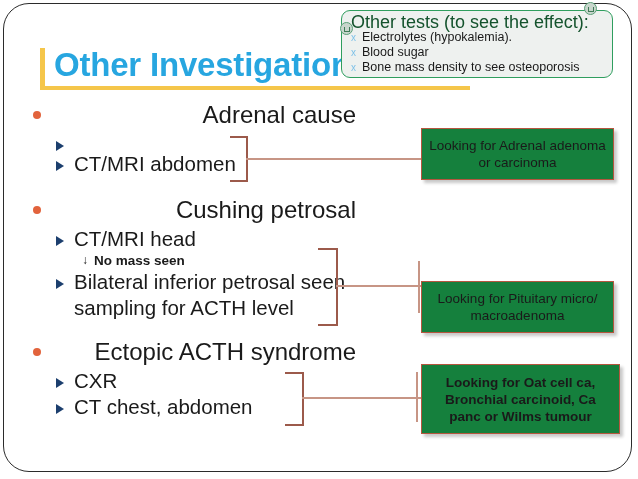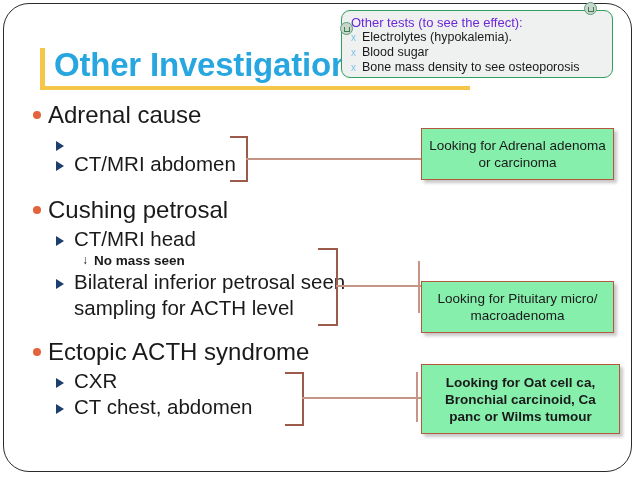--- a/index.html
+++ b/index.html
@@ -108,22 +108,22 @@
     width: 6px;
     height: 5px;
     border: 1px solid #3f7a57;
     border-top: none;
     box-sizing: border-box;
   }
   #handle-tl { left: 340px; top: 22px; }
   #handle-tr { left: 584px; top: 2px; }
 
   #callout-title {
-    font-size: 13px;
-    color: #6d28d9;
+    font-size: 18px;
+    color: #14532d;
     line-height: 15px;
     white-space: nowrap;
   }
   .callout-row {
     display: flex;
     align-items: baseline;
     line-height: 15px;
   }
   .callout-x {
     font-size: 10px;
@@ -142,20 +142,21 @@
     position: absolute;
     left: 26px;
     top: 100px;
     width: 330px;
   }
   .group { margin-bottom: 0px; }
   .lvl1 {
     display: flex;
     align-items: flex-start;
     margin-bottom: 1px;
+    justify-content: space-between;
   }
   .lvl1-dot {
     flex: 0 0 22px;
     display: flex;
     justify-content: center;
     padding-top: 11px;
   }
   .lvl1-dot i {
     display: block;
     width: 8px;
@@ -210,21 +211,21 @@
     color: #1a1a1a;
     line-height: 17px;
   }
   .sp-lg { height: 18px; }
   .sp-md { height: 16px; }
 
   
   .pinkbox {
     position: absolute;
     border: 1.4px solid #b5563f;
-    background: #86efac;
+    background: #15803d;
     box-sizing: border-box;
     display: flex;
     align-items: center;
     justify-content: center;
     text-align: center;
     font-size: 13.5px;
     color: #1a1a1a;
     line-height: 17px;
     box-shadow: 3px 3px 3px rgba(0,0,0,0.22);
     padding: 2px 6px;

